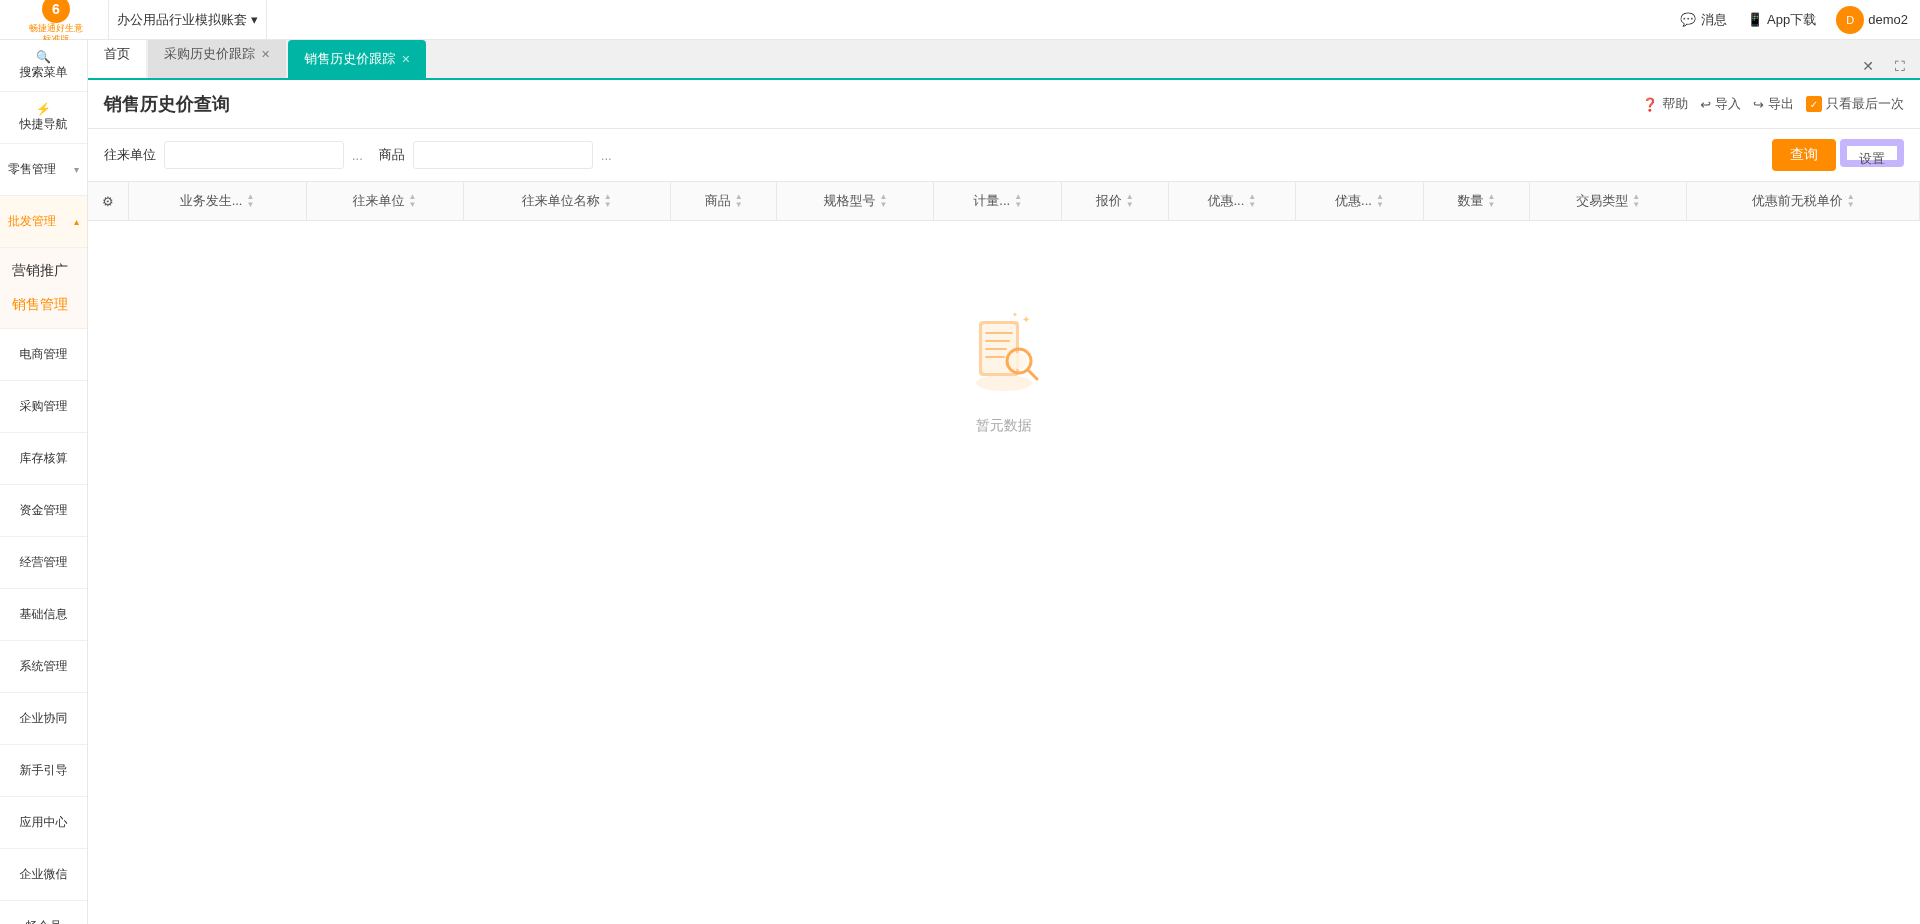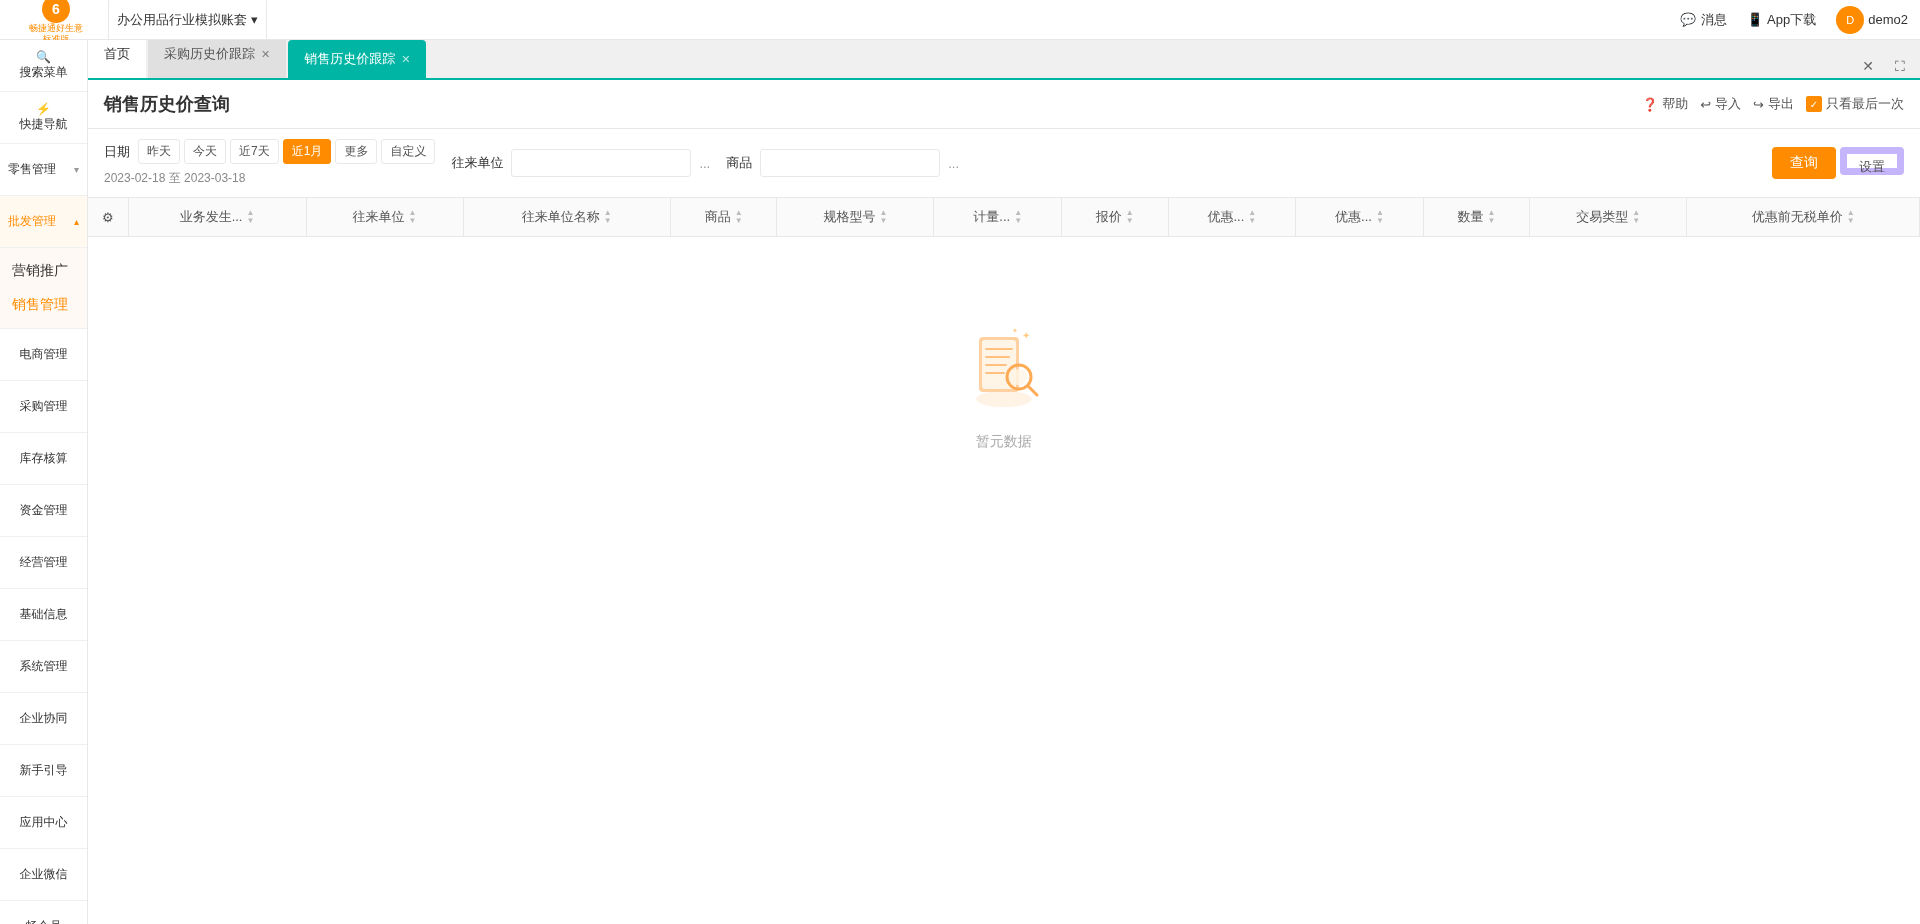--- a/index.html
+++ b/index.html
@@ -530,34 +530,20 @@
             <span>导出</span>
           </div>
           <div class="action-item">
             <div class="checkbox-checked">✓</div>
             <span>只看最后一次</span>
           </div>
         </div>
       </div>
 
       <div class="filter-bar">
-        <div class="filter-section">
-          <div class="filter-group">
-            <span class="filter-label">日期</span>
-            <div class="date-buttons">
-              <button class="date-btn">昨天</button>
-              <button class="date-btn">今天</button>
-              <button class="date-btn">近7天</button>
-              <button class="date-btn active">近1月</button>
-              <button class="date-btn">更多</button>
-              <button class="date-btn">自定义</button>
-            </div>
-          </div>
-          <div class="date-range-text">2023-02-18 至 2023-03-18</div>
-        </div>
 
         <div class="filter-input-group">
           <span class="filter-label">往来单位</span>
           <input class="filter-input" type="text" style="">
           <span class="filter-dots">...</span>
         </div>
 
         <div class="filter-input-group">
           <span class="filter-label">商品</span>
           <input class="filter-input" type="text" style="">

